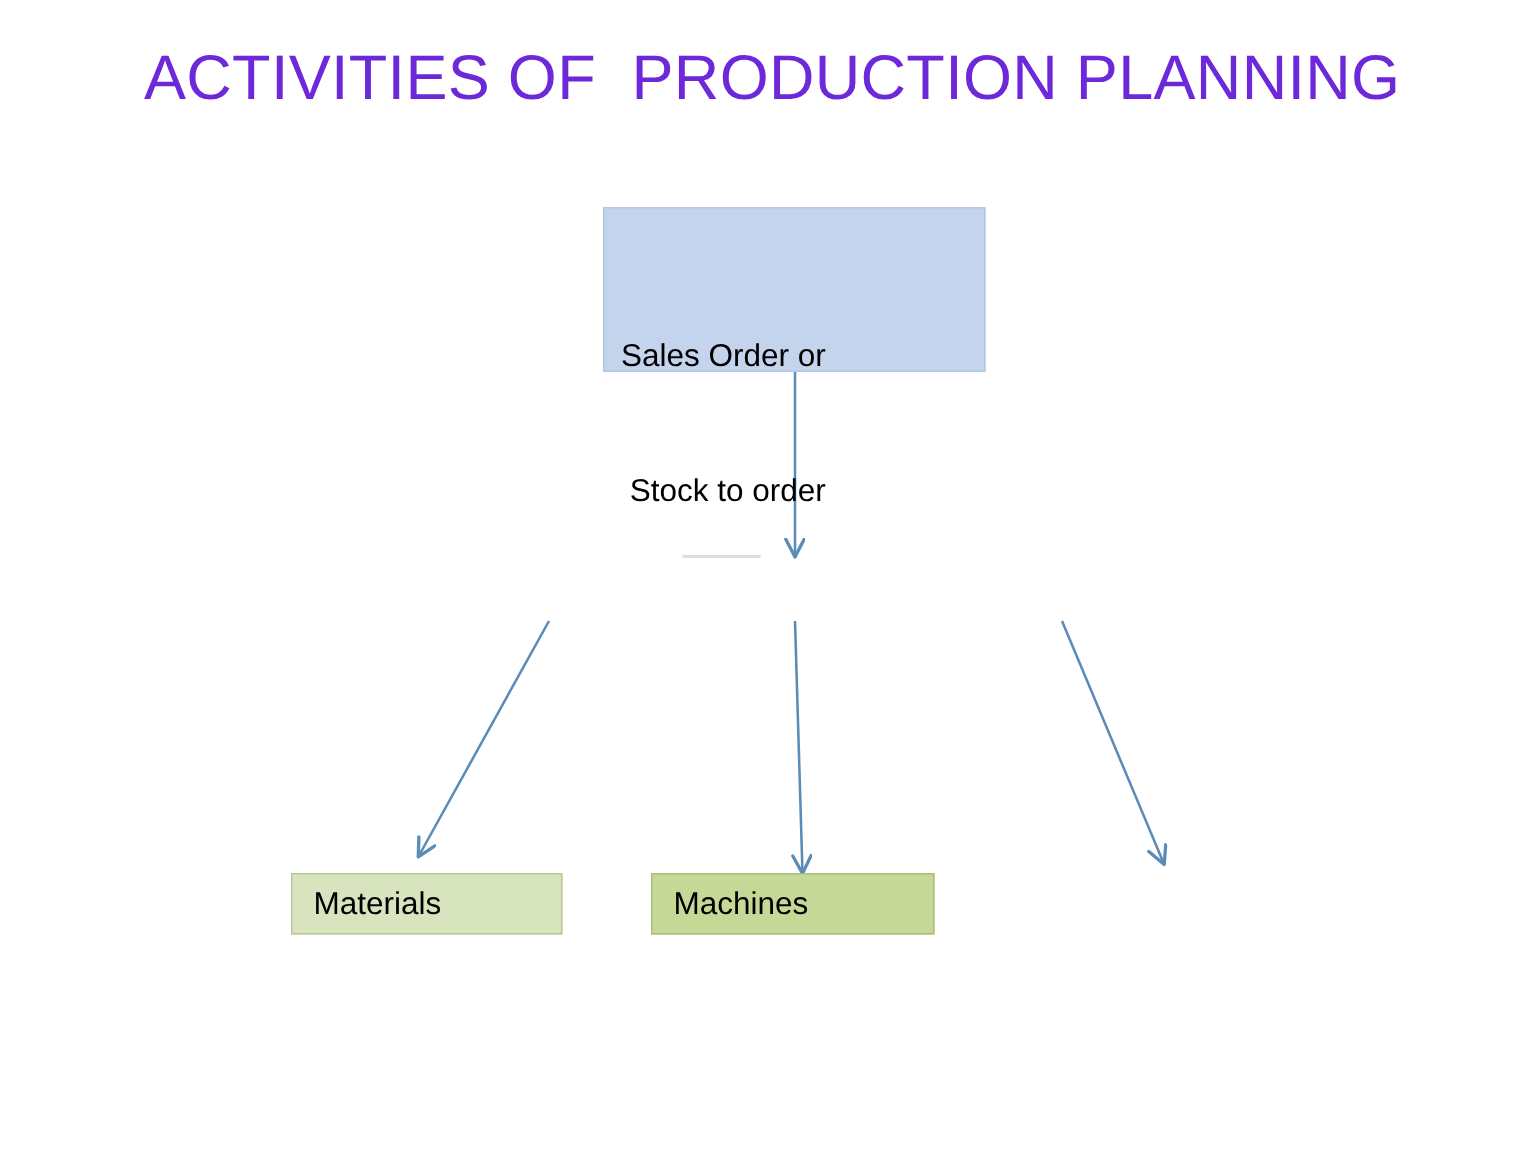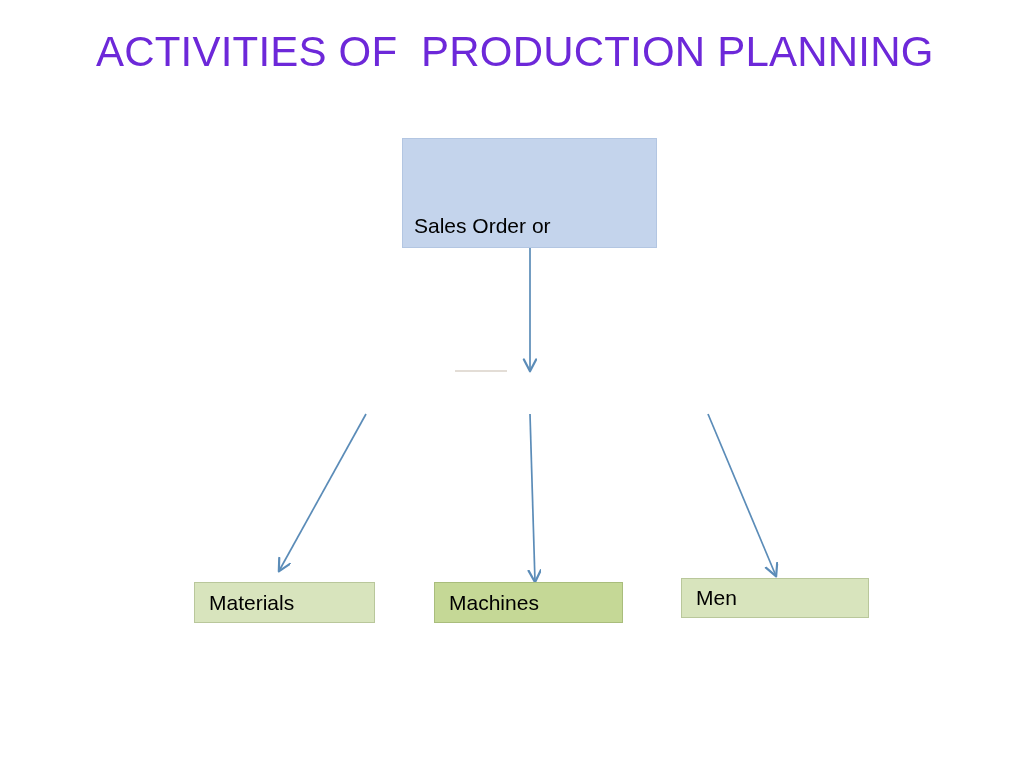--- a/index.html
+++ b/index.html
@@ -45,21 +45,21 @@
   }
 
   
   #node-sales {
     left: 402px;
     top: 138px;
     width: 255px;
     height: 110px;
     background: #c4d4ec;
     border: 1px solid #b3c6e2;
-    padding: 12px 0 0 11px;
+    padding: 24px 0 0 11px;
   }
   #node-sales .line { display: block; }
 
   
   #node-planning {
     left: 279px;
     top: 375px;
     width: 544px;
     height: 38px;
     background: #e8bdbd;
@@ -138,28 +138,26 @@
 
     <line x1="530" y1="414" x2="535" y2="582" stroke="#5b8cb8" stroke-width="1.7" marker-end="url(#arrowhead)"></line>
 
     <line x1="708" y1="414" x2="776" y2="576" stroke="#5b8cb8" stroke-width="1.7" marker-end="url(#arrowhead)"></line>
   </svg>
 
   <div id="artifact-line"></div>
 
   <div class="node" id="node-sales">
     <span class="line">Sales Order or</span>
+    <span class="line"> Stock to order</span>
   </div>
 
 
   <div class="node node-green" id="node-machines">
     <span>Machines</span>
   </div>
 
   <div class="node node-green" id="node-materials">
     <span>Materials</span>
   </div>
 
-  <div class="node node-green" id="node-men">
-    <span>Men</span>
-  </div>
 
 </div>
 
 </body></html>

